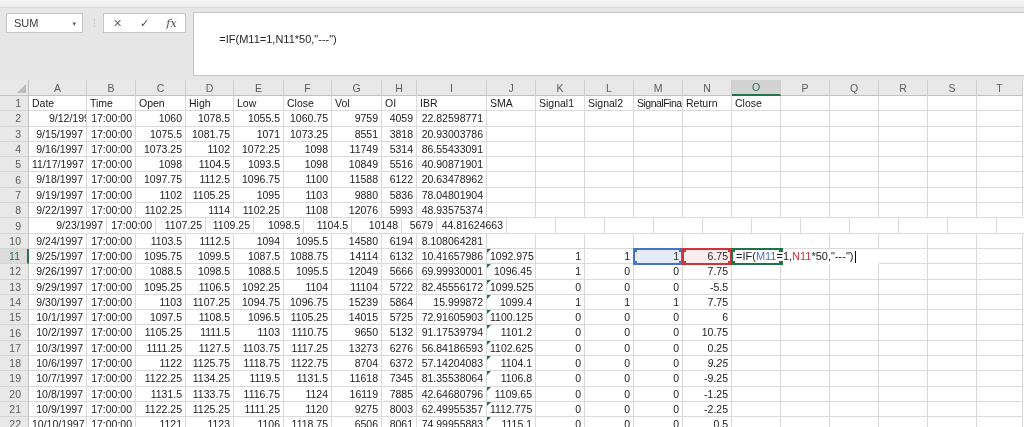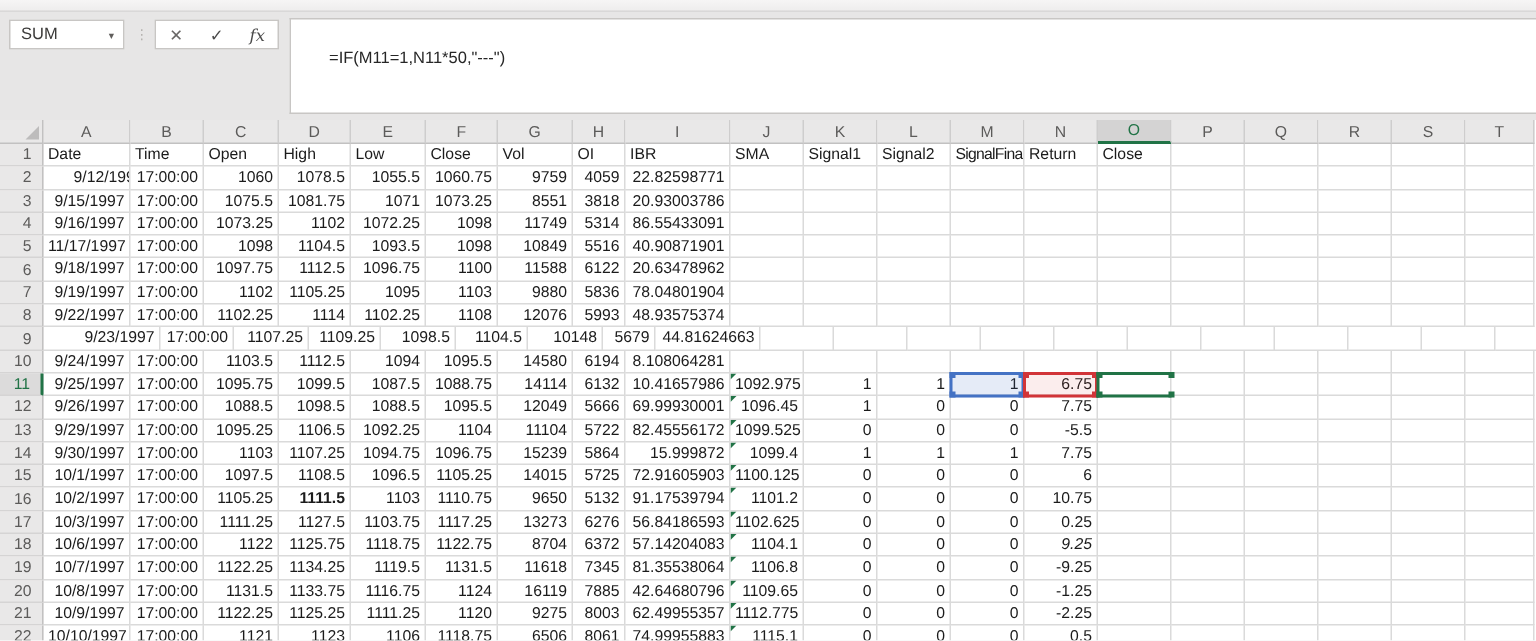--- a/index.html
+++ b/index.html
@@ -475,21 +475,21 @@
           <div class="c num" style="width: 49px;"></div>
           <div class="c num" style="width: 49px;"></div>
           <div class="c num" style="width: 49px;"></div>
           <div class="c num" style="width: 46px;"></div>
         </div>
         <div class="row">
           <div class="gut">16</div>
           <div class="c num" style="width: 58px;">10/2/1997</div>
           <div class="c num" style="width: 49px;">17:00:00</div>
           <div class="c num" style="width: 50px;">1105.25</div>
-          <div class="c num" style="width: 48px; font-weight: bold;">1111.5</div>
+          <div class="c num" style="width: 48px;">1111.5</div>
           <div class="c num" style="width: 50px;">1103</div>
           <div class="c num" style="width: 48px;">1110.75</div>
           <div class="c num" style="width: 50px;">9650</div>
           <div class="c num" style="width: 35px;">5132</div>
           <div class="c num" style="width: 70px;">91.17539794</div>
           <div class="c num flag" style="width: 49px;">1101.2</div>
           <div class="c num" style="width: 49px;">0</div>
           <div class="c num" style="width: 49px;">0</div>
           <div class="c num" style="width: 49px;">0</div>
           <div class="c num" style="width: 49px;">10.75</div>
@@ -648,19 +648,20 @@
         <div class="hndl" style="background: rgb(68, 114, 196); bottom: -2px; left: -2px;"></div>
         <div class="hndl" style="background: rgb(68, 114, 196); bottom: -2px; right: -2px;"></div>
       </div>
       <div class="ov ref-box" style="left: 682px; top: 248px; width: 50px; height: 17.3px; border-color: rgb(209, 52, 56); background: rgba(209, 52, 56, 0.09);">
         <div class="hndl" style="background: rgb(209, 52, 56); top: -2px; left: -2px;"></div>
         <div class="hndl" style="background: rgb(209, 52, 56); top: -2px; right: -2px;"></div>
         <div class="hndl" style="background: rgb(209, 52, 56); bottom: -2px; left: -2px;"></div>
         <div class="hndl" style="background: rgb(209, 52, 56); bottom: -2px; right: -2px;"></div>
       </div>
     </div>
+<div class="edit-bg" style="left: 732px; top: 249px; width: 147px; height: 15.3px;"><span style="color: rgb(27, 27, 27);">=IF(</span><span style="color: rgb(68, 114, 196);">M11</span><span style="color: rgb(27, 27, 27);">=1,</span><span style="color: rgb(209, 52, 56);">N11</span><span style="color: rgb(27, 27, 27);">*50,"---")</span><span class="cursor-bar"></span></div>
     <div class="ov green-frame" style="left: 731px; top: 248px; width: 50px; height: 17.3px;">
       <div class="hndl" style="background: rgb(33, 115, 70); top: -2px; left: -2px;"></div>
       <div class="hndl" style="background: rgb(33, 115, 70); top: -2px; right: -2px;"></div>
       <div class="hndl" style="background: rgb(33, 115, 70); bottom: -2px; left: -2px;"></div>
       <div class="hndl" style="background: rgb(33, 115, 70); bottom: -2px; right: -2px;"></div>
     </div>
   </div>
 
 </body></html>

